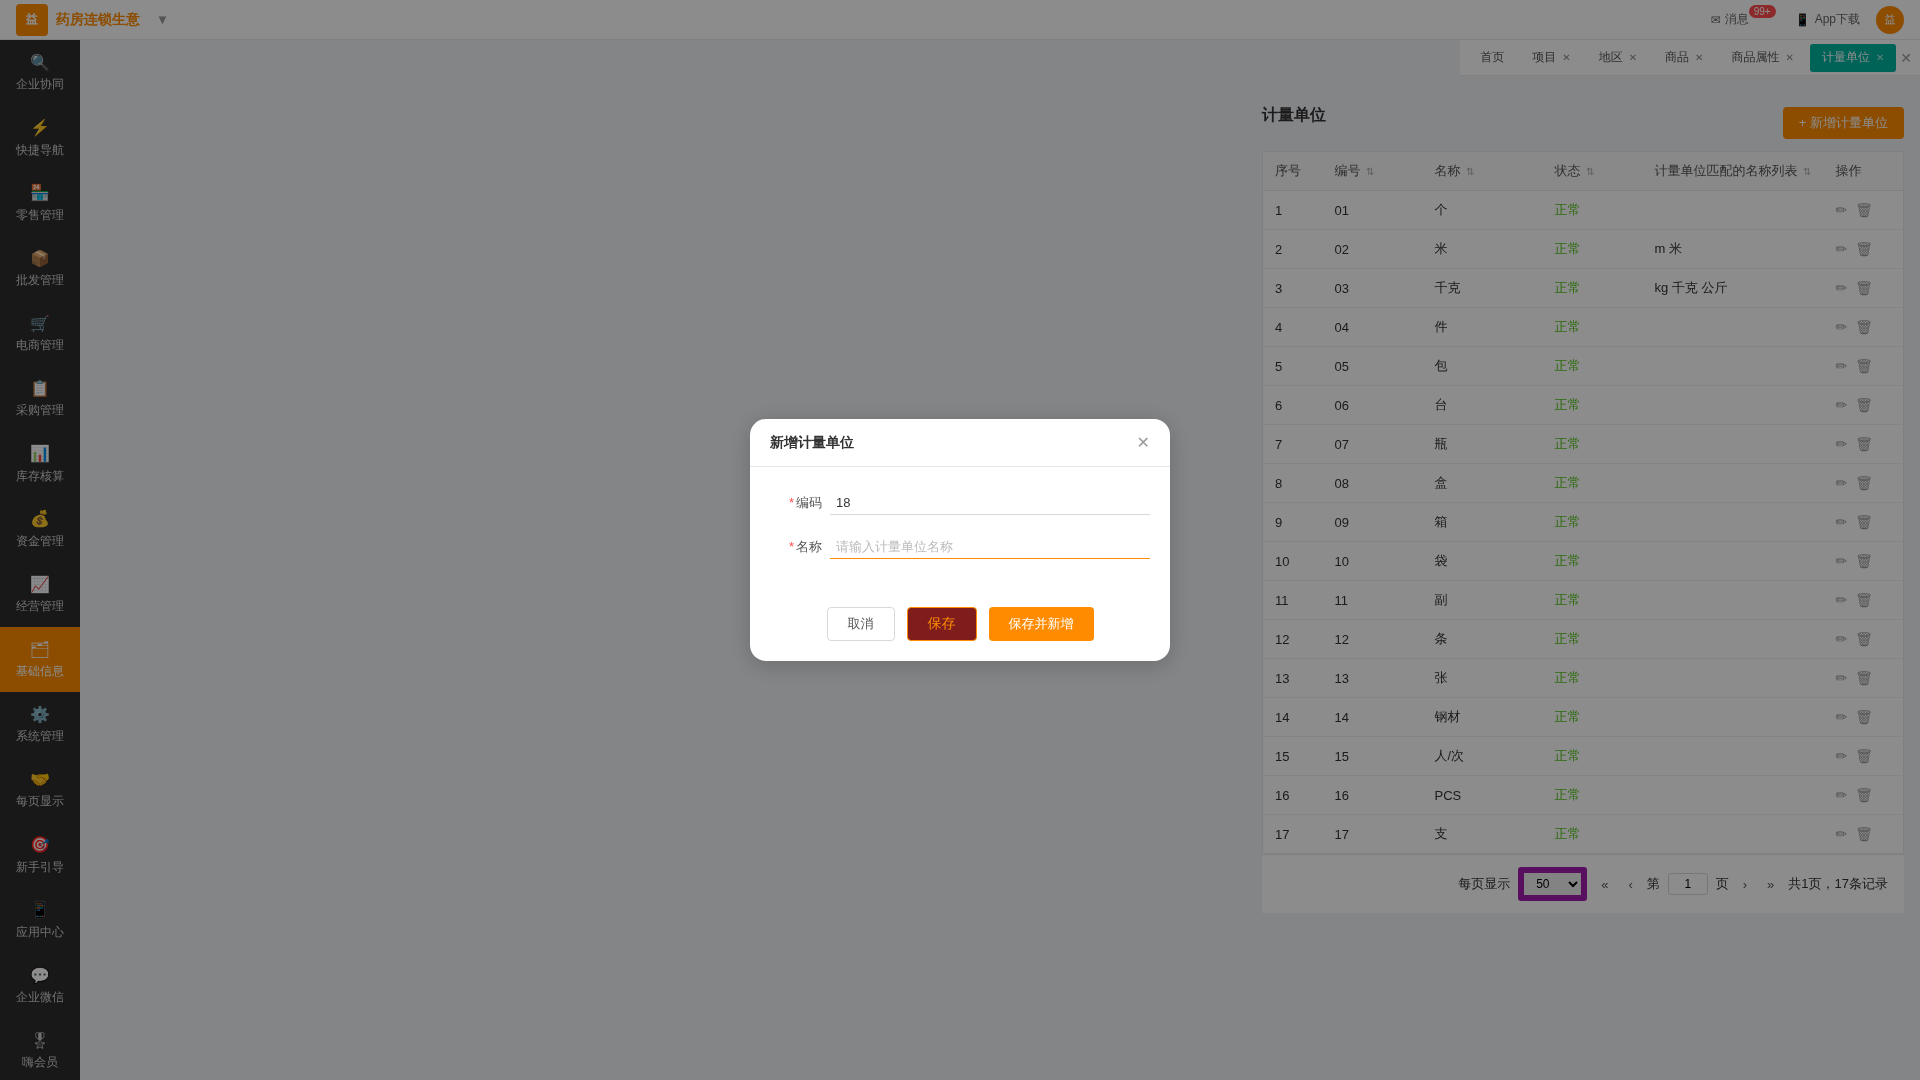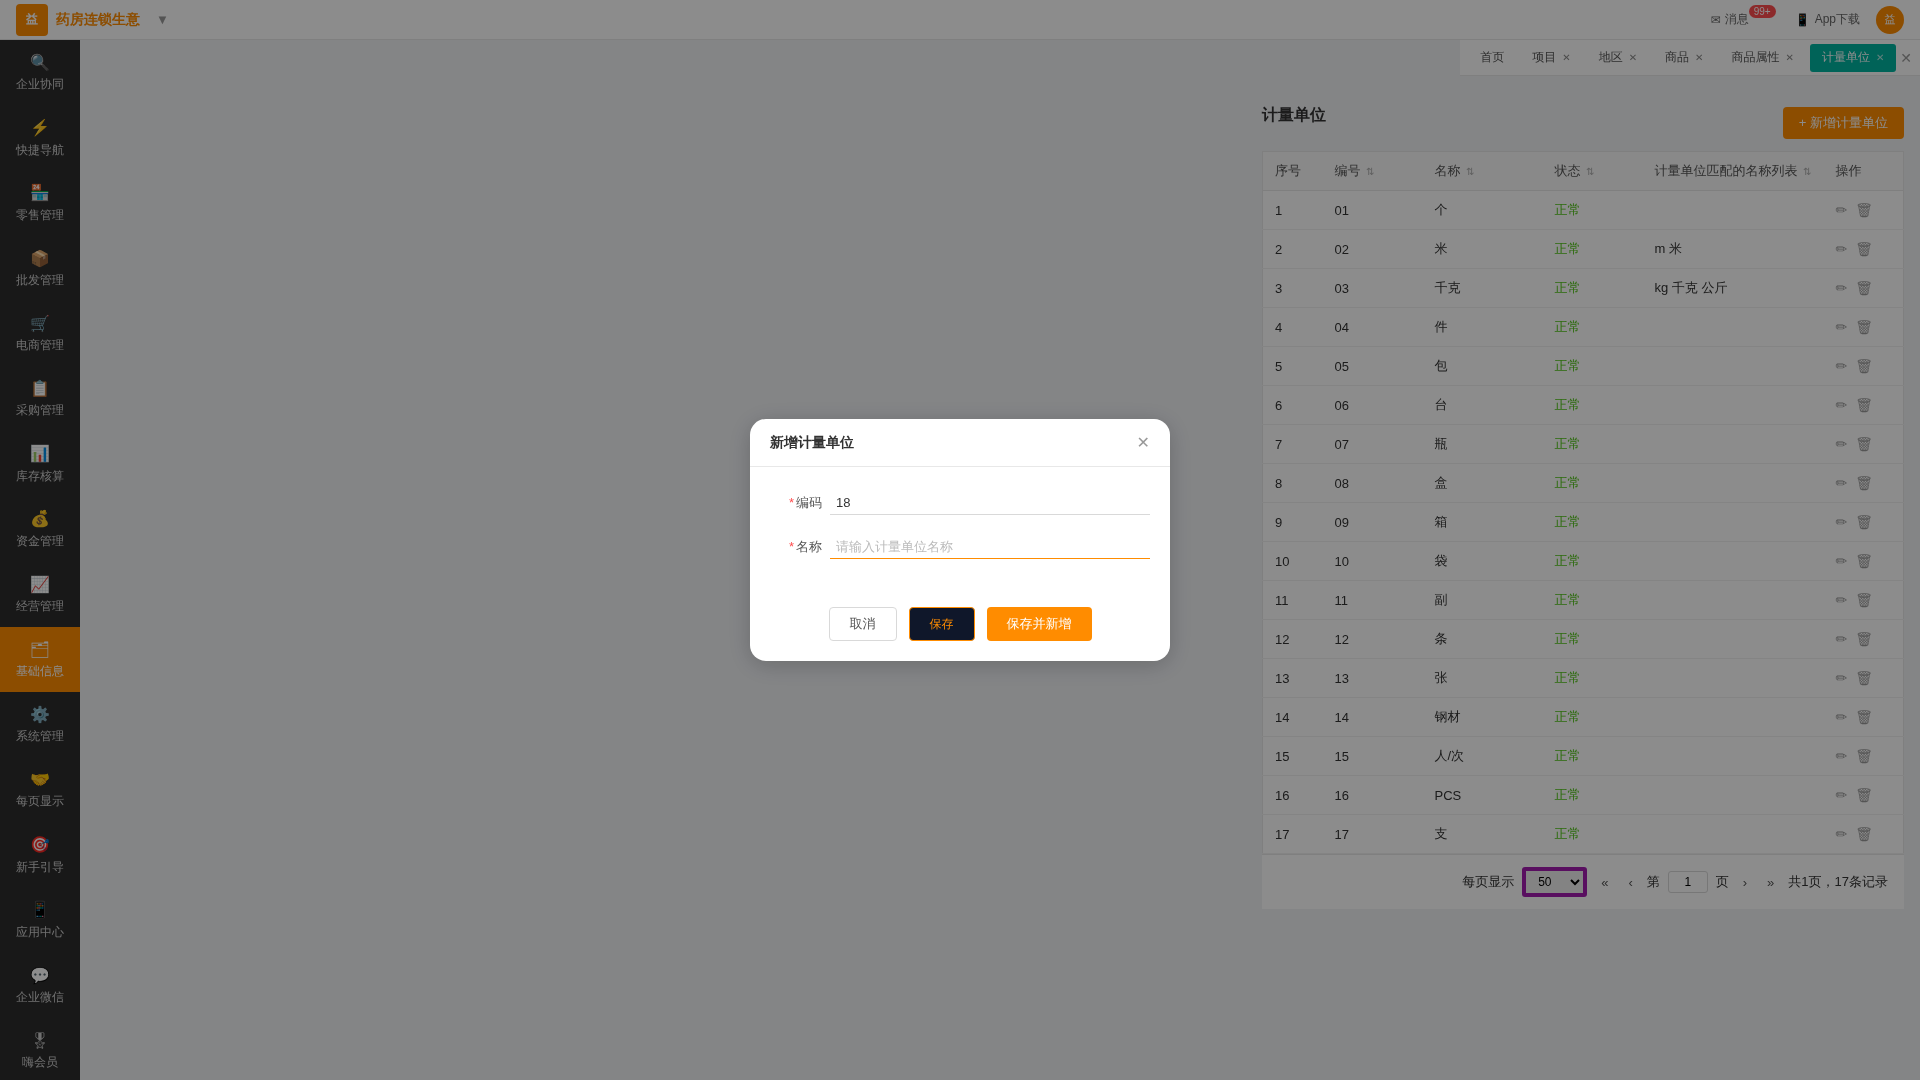--- a/index.html
+++ b/index.html
@@ -227,21 +227,21 @@
       display: flex;
       align-items: center;
       justify-content: flex-end;
       gap: 8px;
       padding: 12px 16px;
       background: #fff;
       border-top: 1px solid #e8e8e8;
       font-size: 13px;
     }
     .page-size-select {
-      border: 4px solid #a21caf;
+      border: 6px solid #a21caf;
       padding: 3px 8px;
       border-radius: 3px;
       font-size: 12px;
     }
     .page-nav-btn {
       cursor: pointer;
       color: #555;
       padding: 2px 6px;
     }
     .page-input {
@@ -332,26 +332,26 @@
       border: 1px solid #d9d9d9;
       background: #fff;
       padding: 7px 20px;
       border-radius: 4px;
       cursor: pointer;
       font-size: 13px;
       color: #555;
     }
     .btn-save {
       border: 1px solid #ff8c00;
-      background: #0f172a;
+      background: #7f1d1d;
       color: #ff8c00;
       padding: 7px 20px;
       border-radius: 4px;
       cursor: pointer;
-      font-size: 12px;
+      font-size: 14px;
     }
     .btn-save-new {
       background: #ff8c00;
       color: white;
       border: none;
       padding: 7px 20px;
       border-radius: 4px;
       cursor: pointer;
       font-size: 13px;
     }

